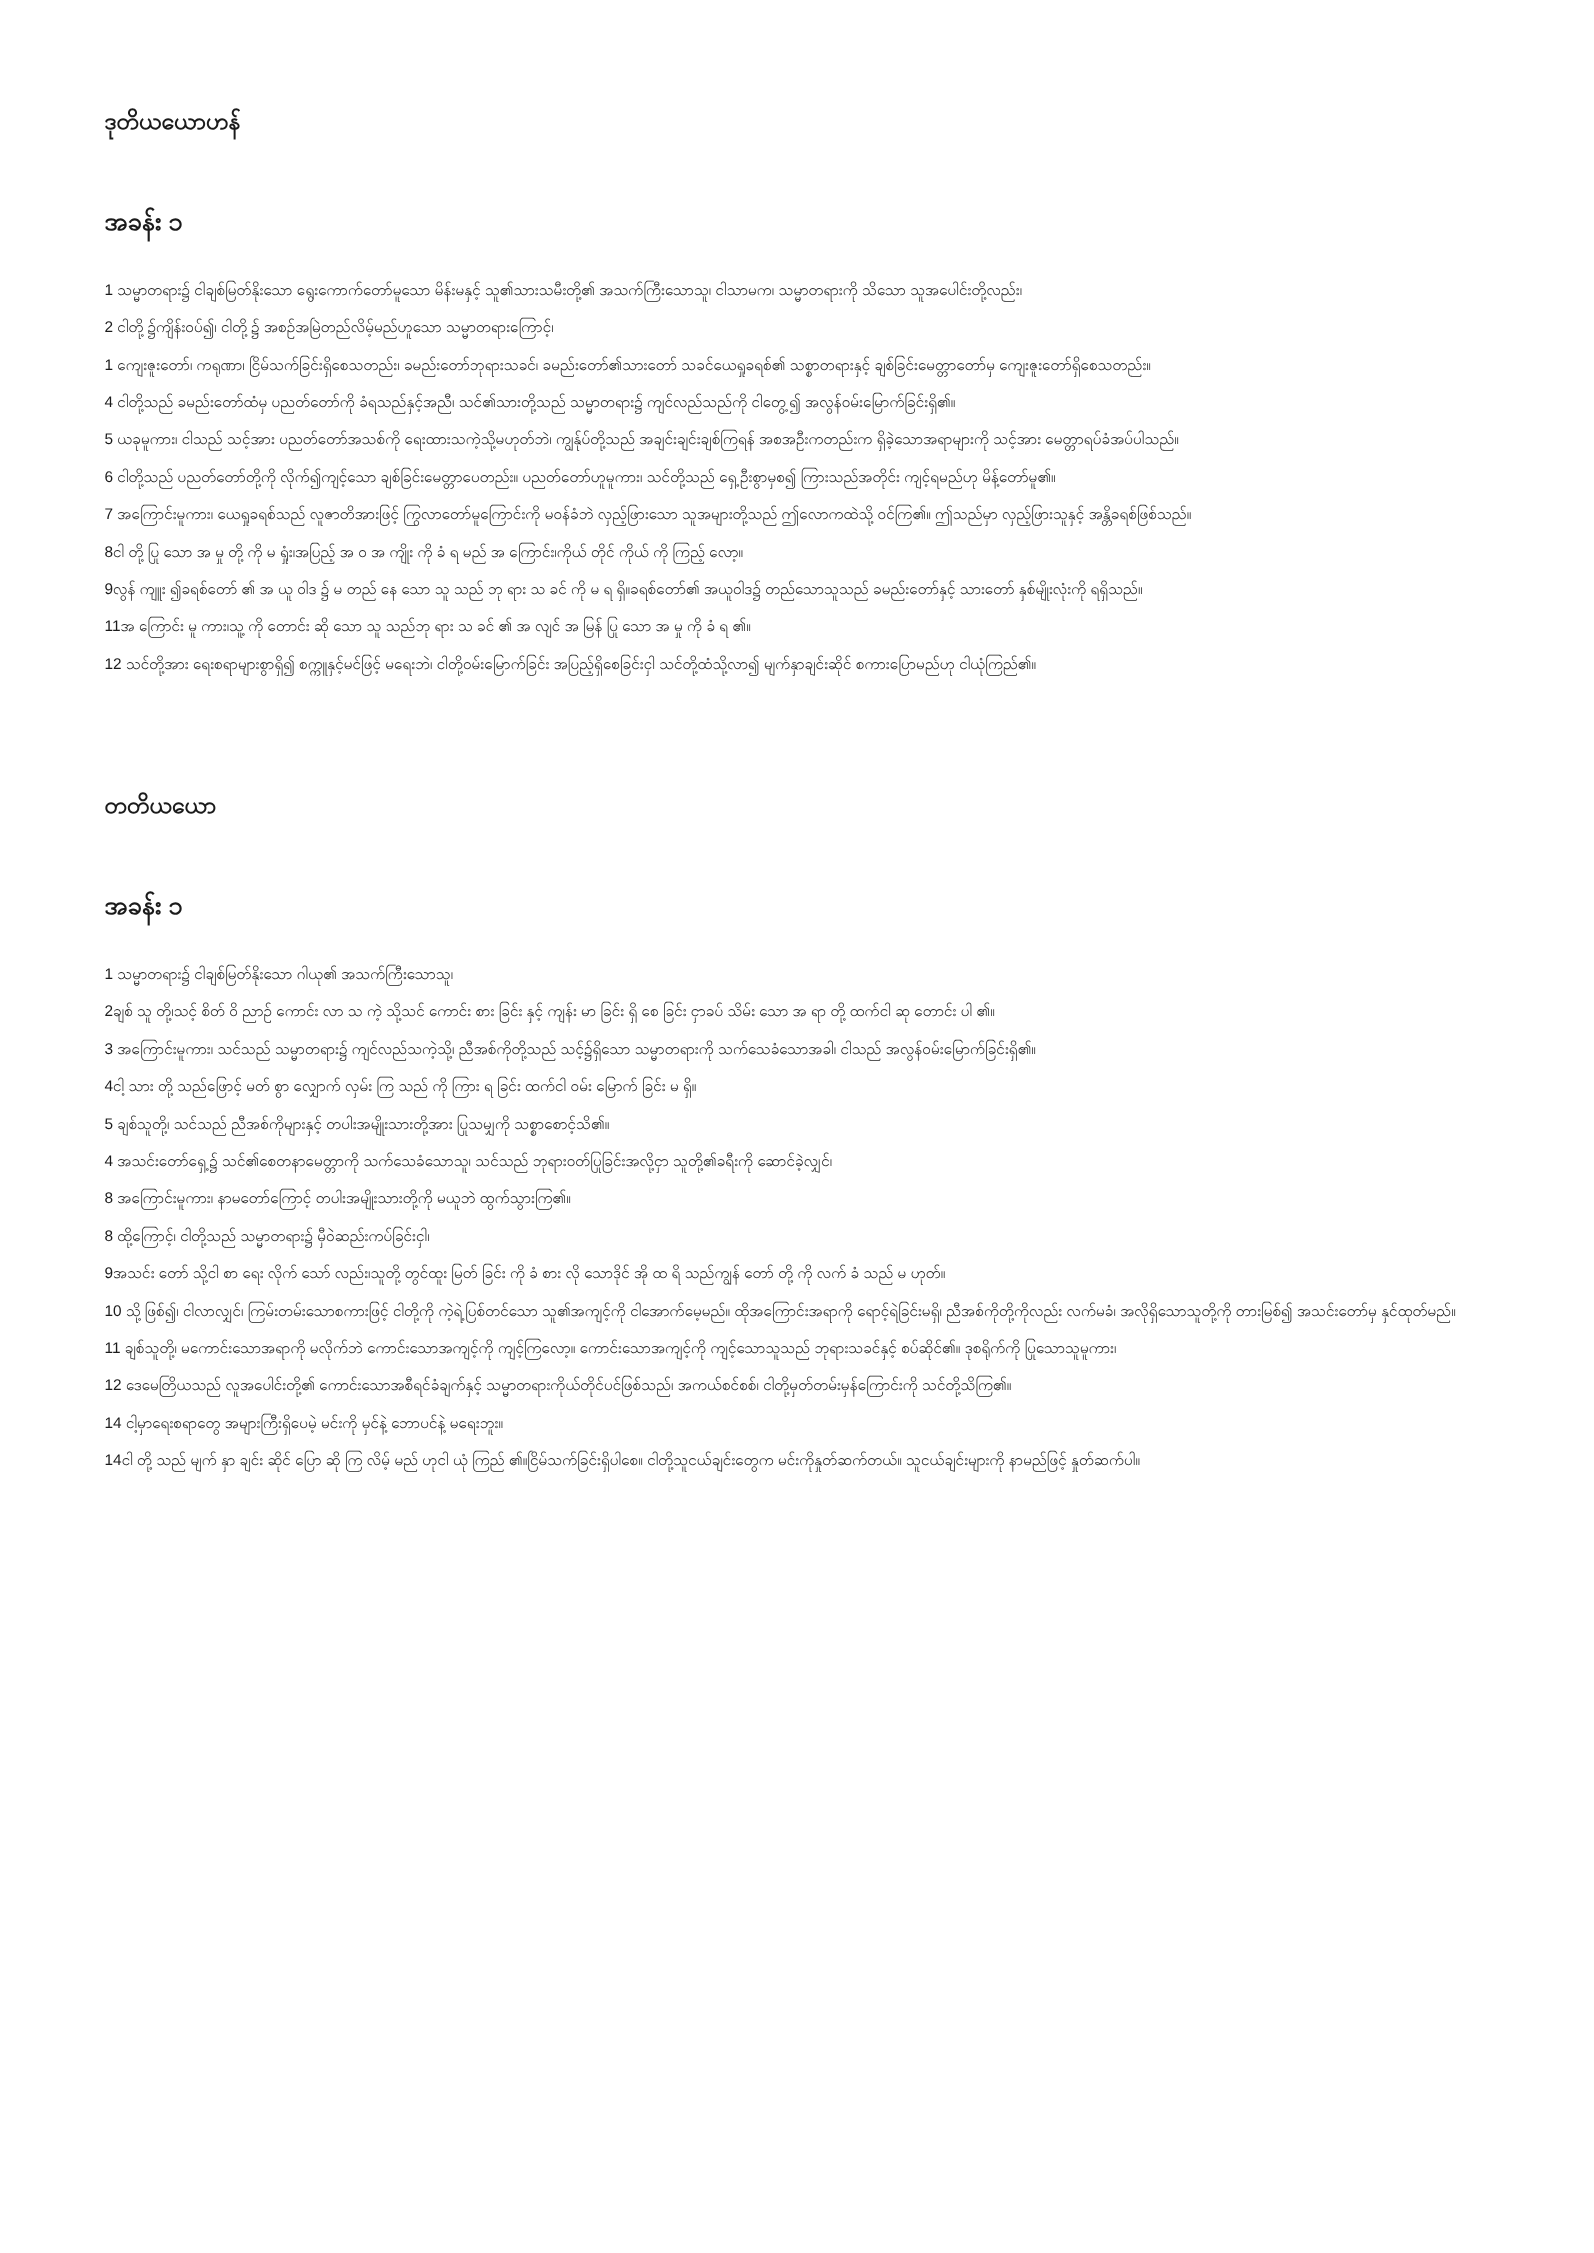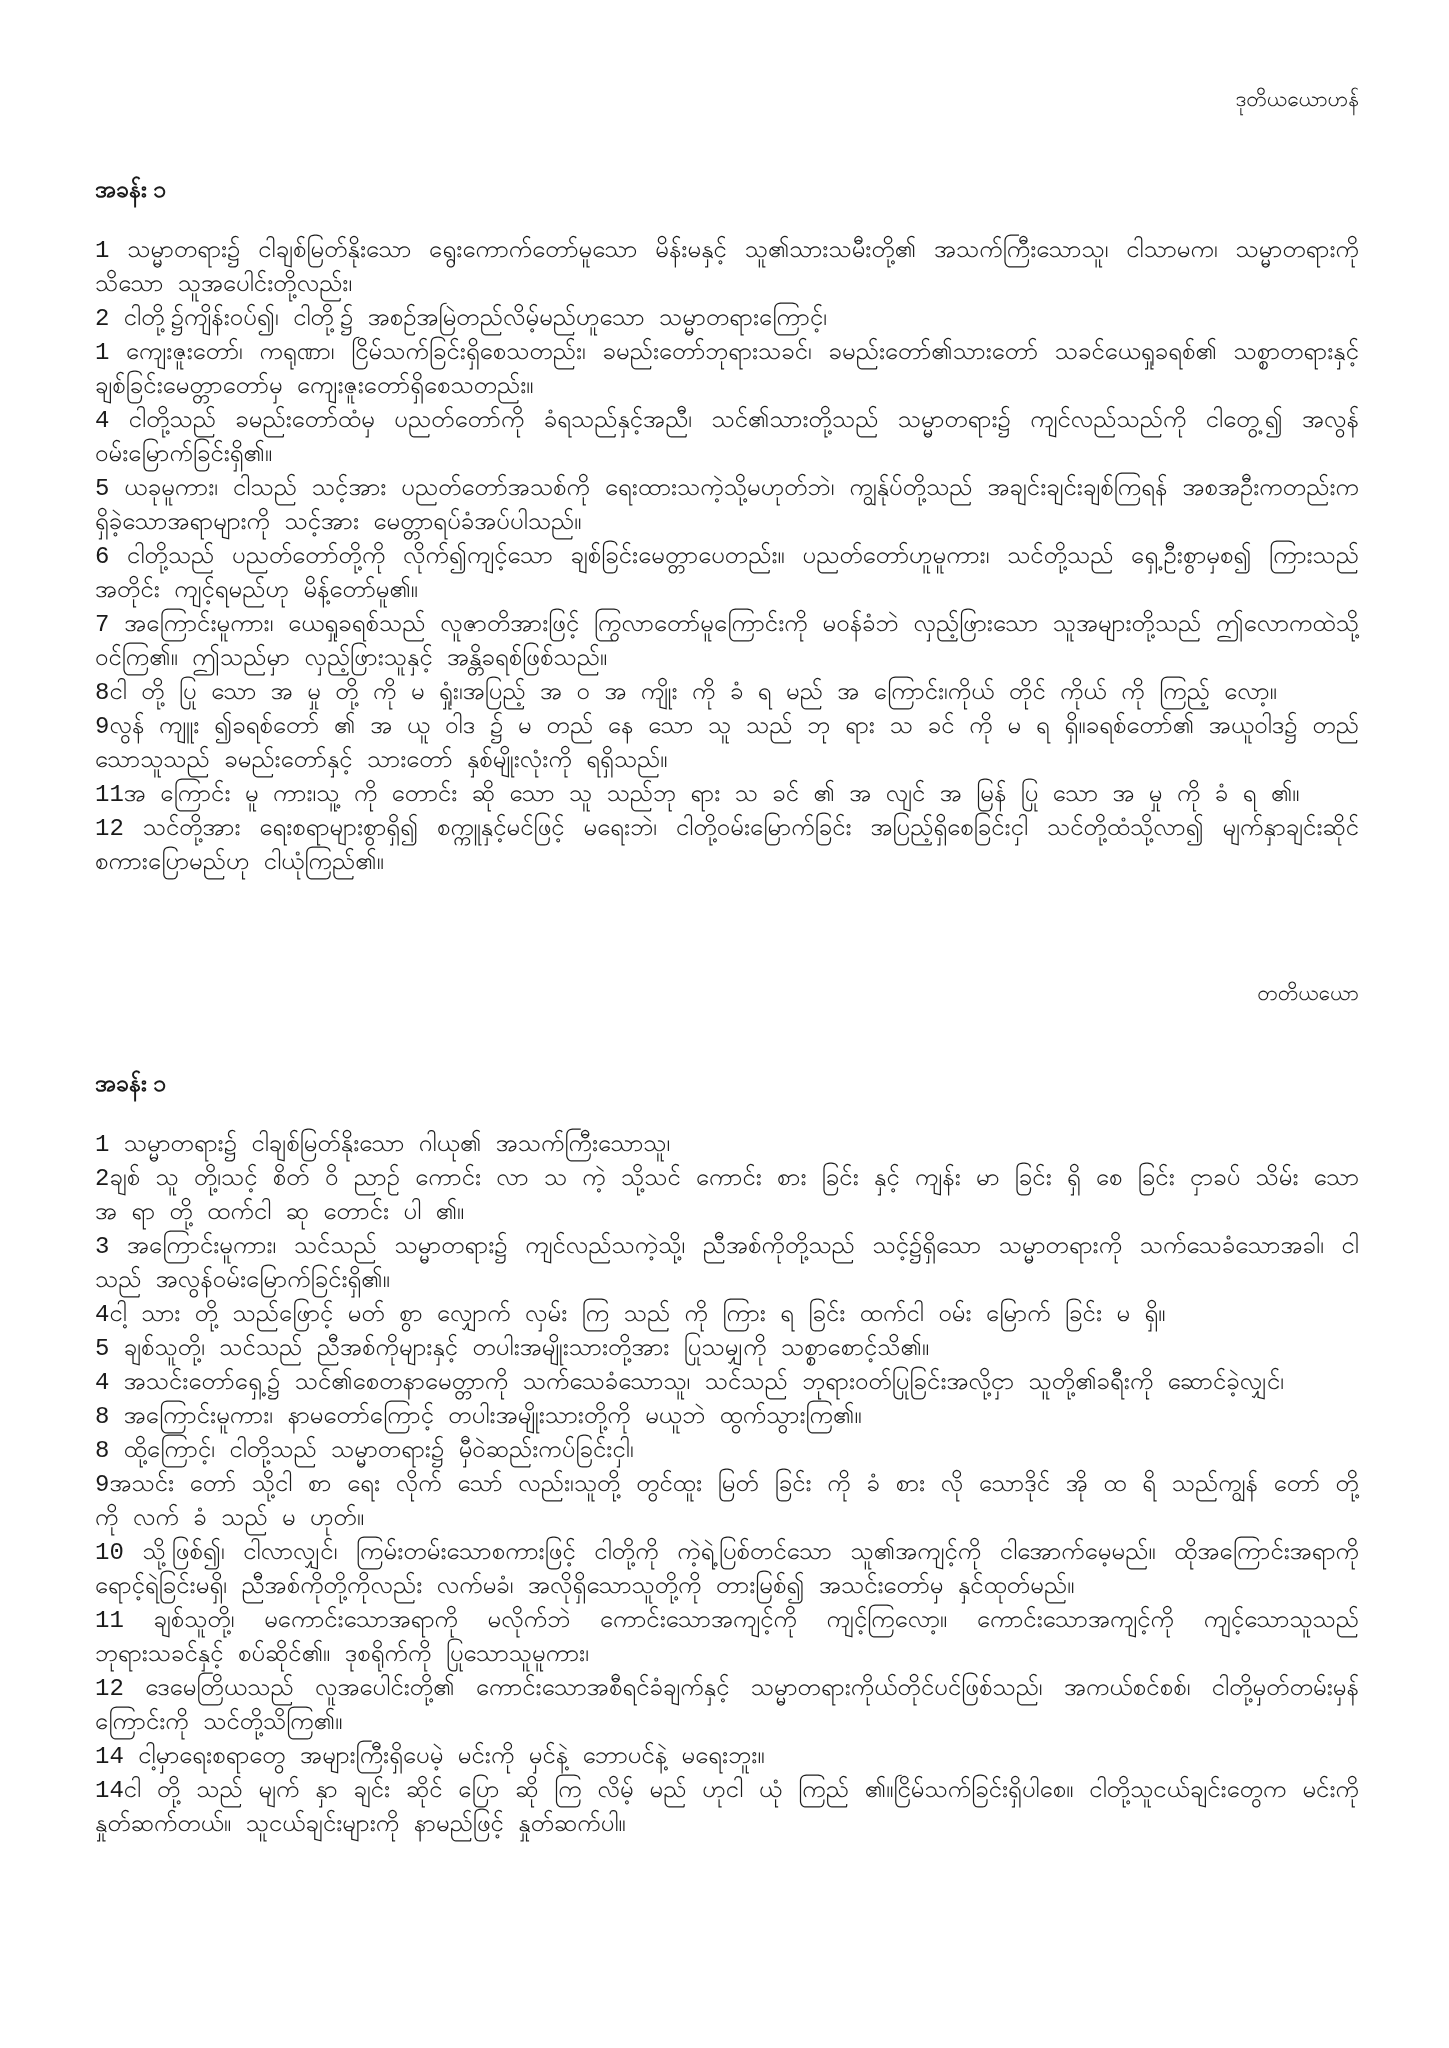--- a/index.html
+++ b/index.html
@@ -17,39 +17,37 @@
   .page {
     box-sizing: border-box;
     width: 1449px;
     height: 2048px;
     padding: 82px 90px 40px 95px;
     background: #ffffff;
     overflow: hidden;
   }
   .book-title {
     font-size: 21px;
-    font-weight: 400;
+    font-weight: 700;
     line-height: 34px;
-    margin: 0 0 56px 0;
-    text-align: right;
+    margin: 12px 0 56px 0;
   }
   .chapter-heading {
     font-size: 23px;
     font-weight: 700;
     line-height: 34px;
     margin: 0 0 28px 0;
   }
   .verses p {
     margin: 0;
-    font-size: 24px;
+    font-size: 14px;
     line-height: 34px;
     text-align: justify;
     text-justify: inter-word;
     word-break: normal;
-    font-family: Liberation Mono, monospace;
   }
   .book-section + .book-section {
     margin-top: 96px;
   }
 </style>
 </head>
 <body>
 
 <div class="page">
 

